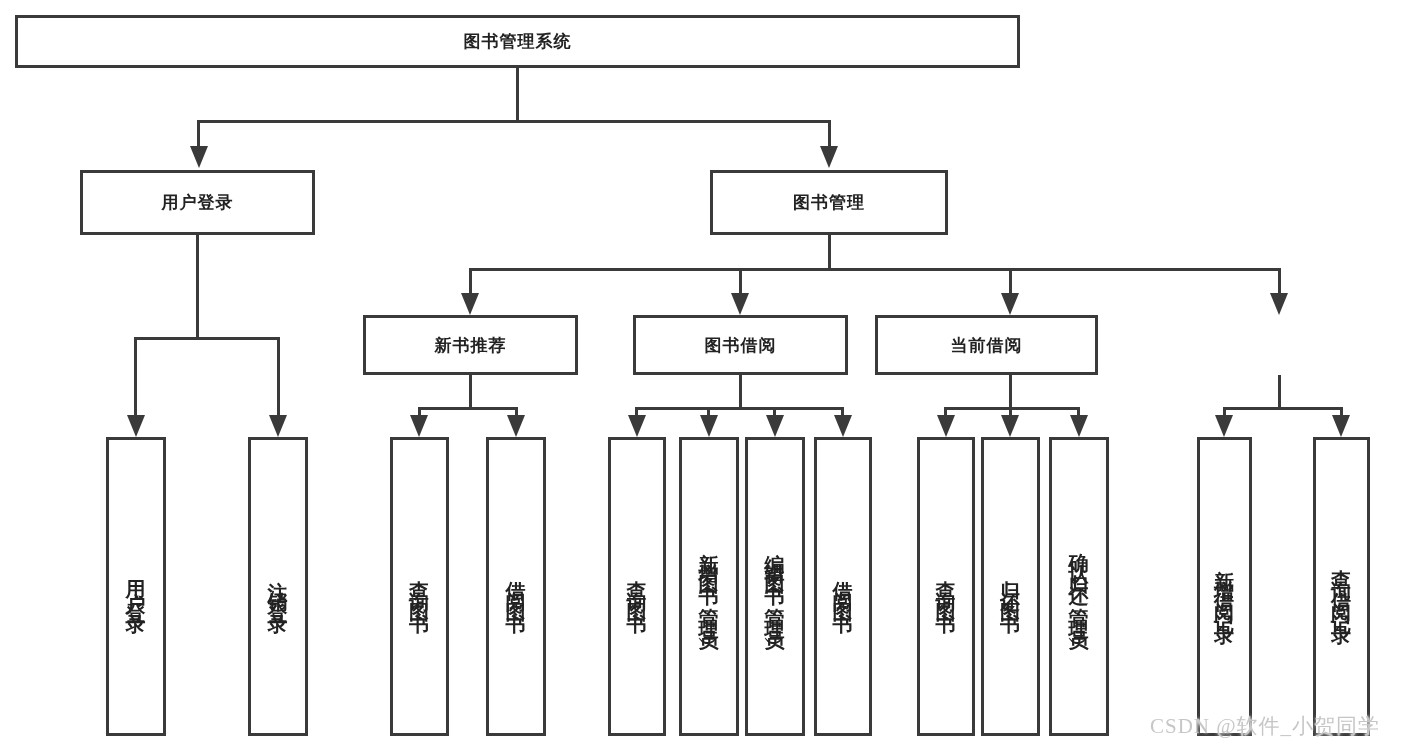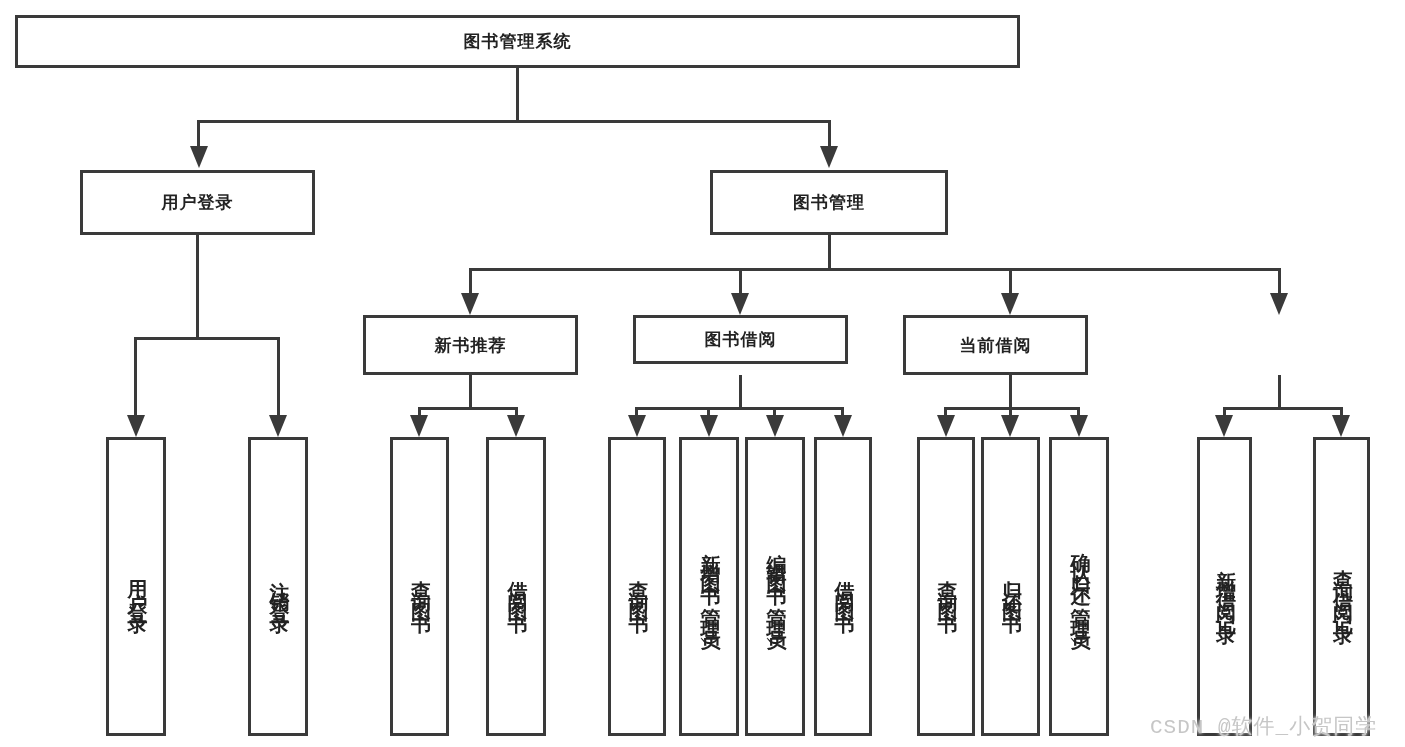--- a/index.html
+++ b/index.html
@@ -7,21 +7,21 @@
     --border:#3a3a3a;
     --text:#222222;
     --bg:#ffffff;
     --wm:#c6c6c6;
   }
   html,body{margin:0;padding:0;background:#fff;}
   #canvas{
     position:relative;
     width:1405px;height:747px;
     background:var(--bg);
-    font-family:Liberation Mono, monospace;
+    font-family:Liberation Serif, serif;
     overflow:hidden;
   }
   .box{
     position:absolute;
     box-sizing:border-box;
     background:#fff;
     border:3px solid var(--border);
     display:flex;
     align-items:center;
     justify-content:center;
@@ -75,25 +75,25 @@
   </div>
 
   <div class="box h" style="left:363px;top:315px;width:215px;height:60px">
     <span>新书推荐</span>
   </div>
 
   <div class="box h" style="left:710px;top:170px;width:238px;height:65px">
     <span>图书管理</span>
   </div>
 
-  <div class="box h" style="left:633px;top:315px;width:215px;height:49px">
+  <div class="box h" style="left:633px;top:315px;width:215px;height:60px">
     <span>图书借阅</span>
   </div>
 
-  <div class="box h" style="left:903px;top:315px;width:185px;height:60px">
+  <div class="box h" style="left:875px;top:315px;width:223px;height:60px">
     <span>当前借阅</span>
   </div>
 
 
   <div class="box v" style="left:106px;top:437px;width:60px;height:299px">
     <span>用户登录</span>
   </div>
   <div class="box v" style="left:248px;top:437px;width:60px;height:299px">
     <span>注销登录</span>
   </div>

